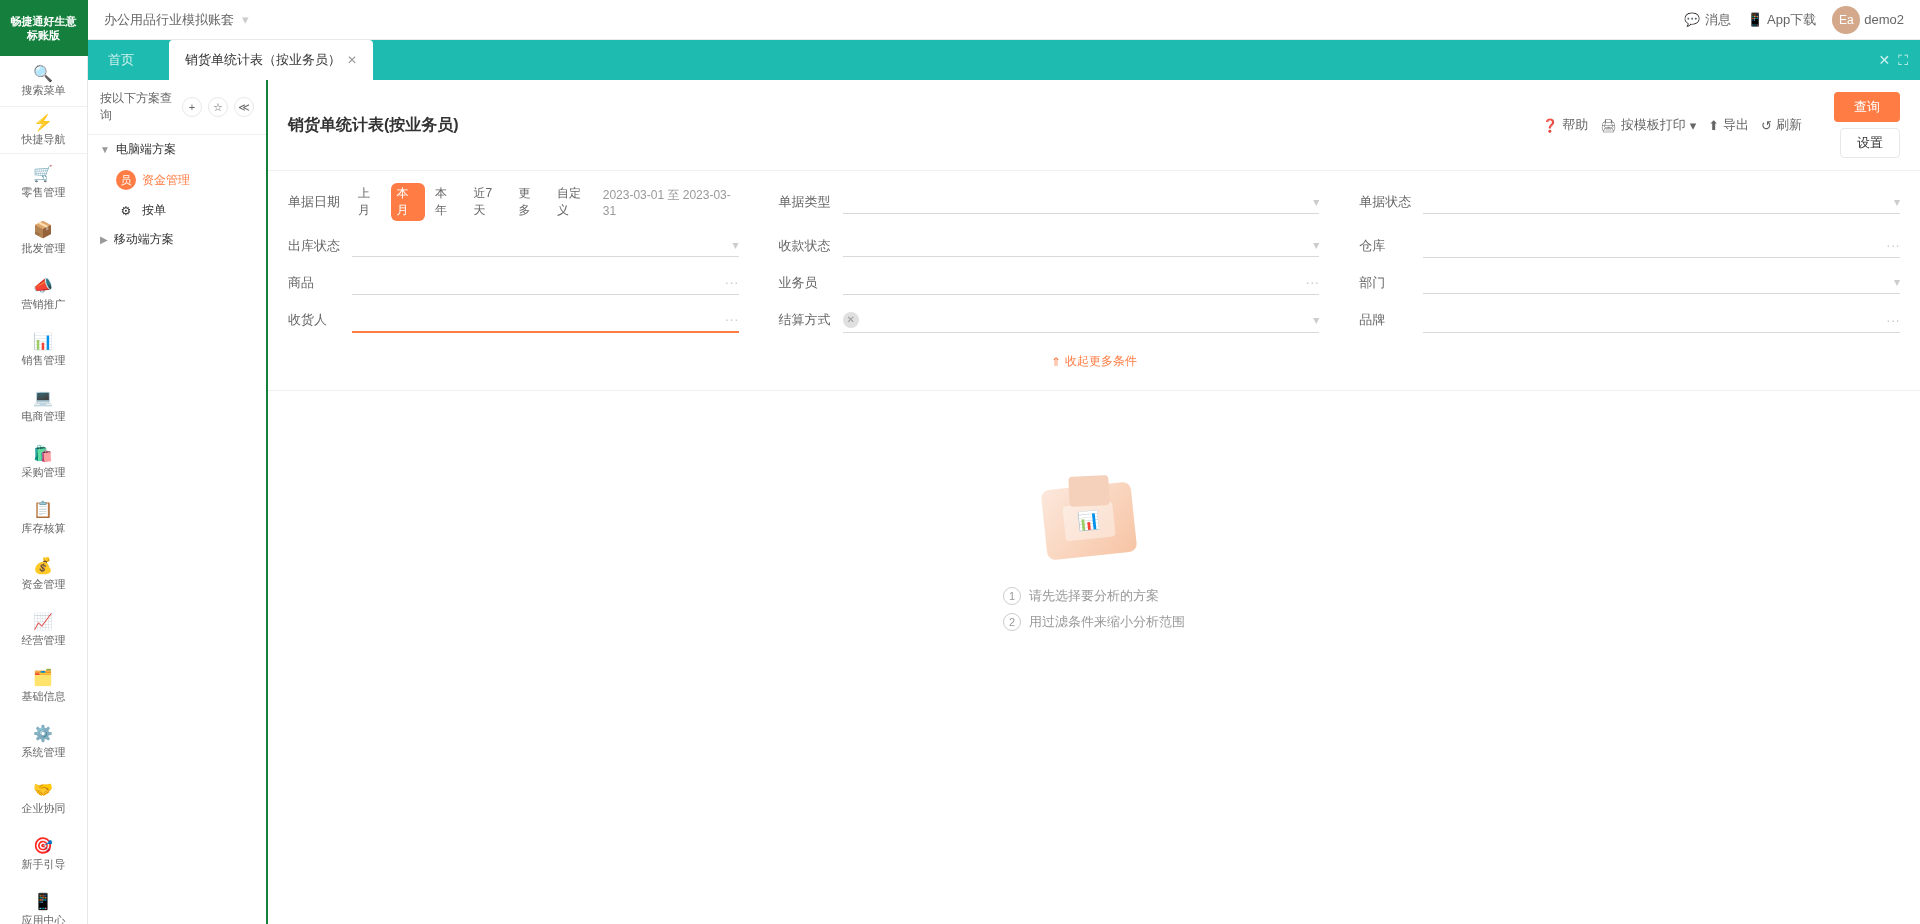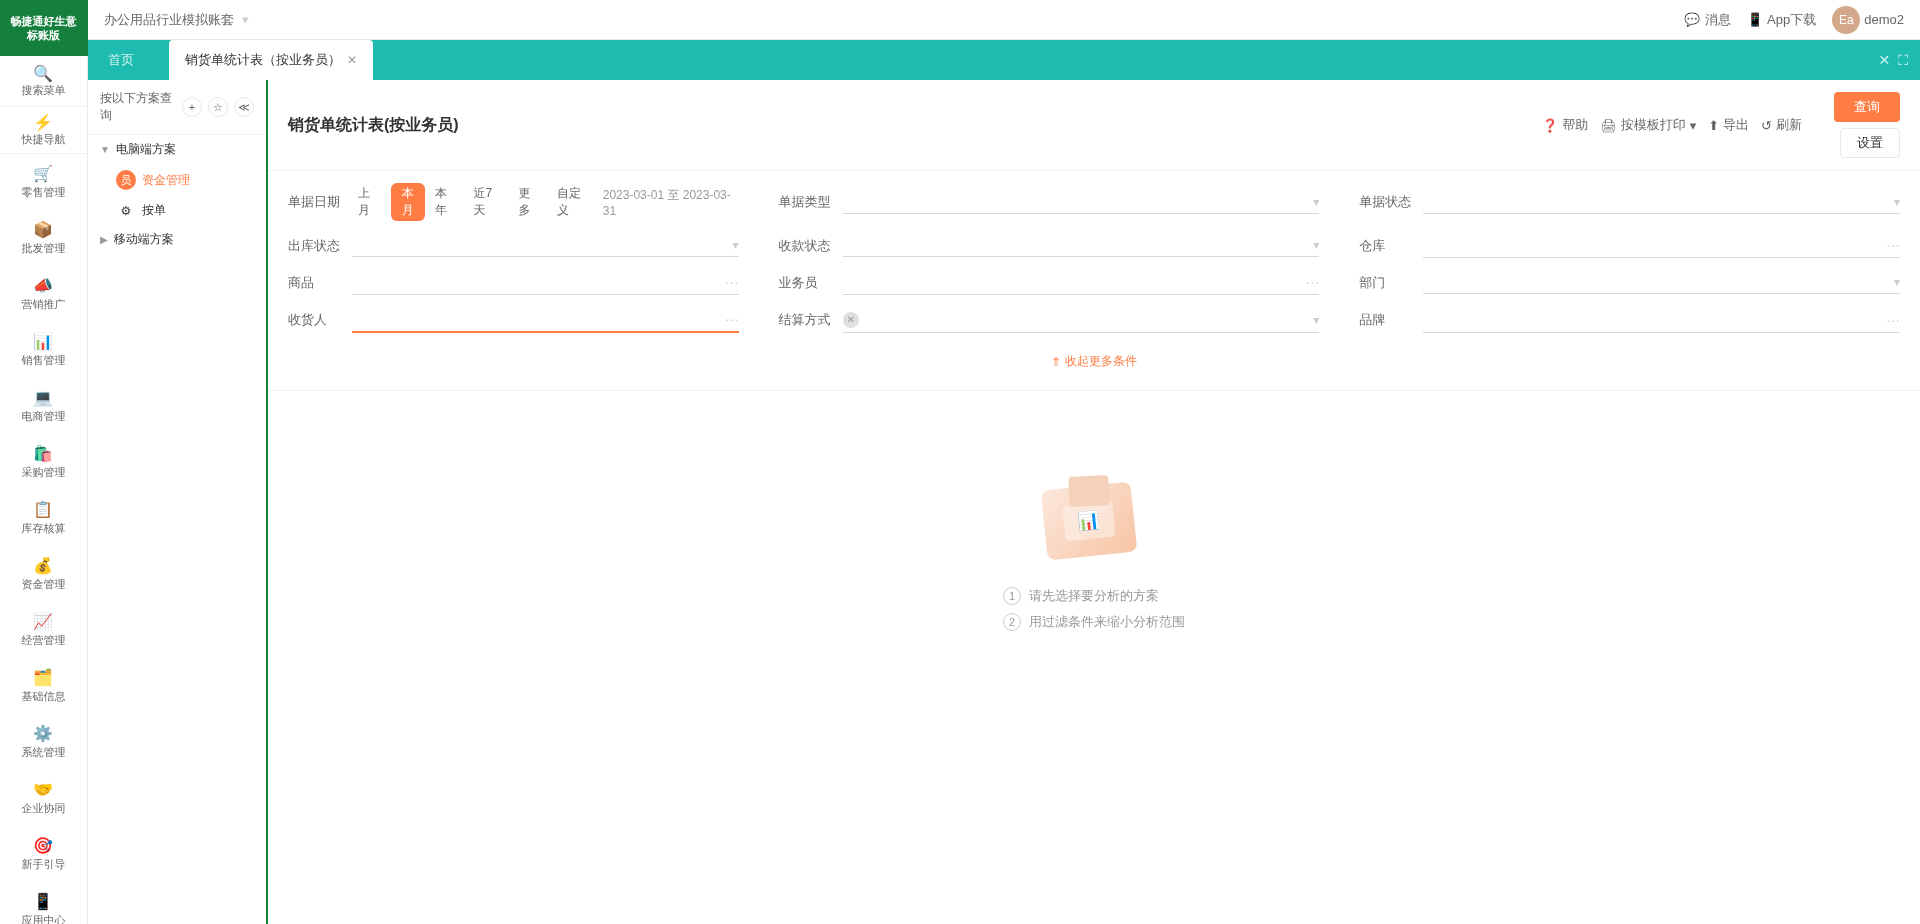--- a/index.html
+++ b/index.html
@@ -57,21 +57,21 @@
 
     
     .filter-area { padding: 12px 20px; border-bottom: 1px solid #f0f0f0; }
     .filter-row { display: flex; align-items: center; margin-bottom: 12px; gap: 0; }
     .filter-item { display: flex; align-items: center; flex: 1; min-width: 0; }
     .filter-label { color: #666; font-size: 13px; white-space: nowrap; margin-right: 8px; min-width: 56px; }
     .filter-control { flex: 1; border: none; border-bottom: 1px solid #d9d9d9; padding: 4px 0; font-size: 13px; color: #333; outline: none; background: transparent; cursor: pointer; display: flex; align-items: center; justify-content: space-between; }
     .filter-control-date { display: flex; align-items: center; gap: 2px; flex: 1; }
     .date-tabs { display: flex; gap: 4px; align-items: center; }
     .date-tab { padding: 2px 6px; font-size: 12px; cursor: pointer; color: #666; border-radius: 2px; }
-    .date-tab.active { background: #ff7d45; color: #fff; border-radius: 6px; text-align: center; }
+    .date-tab.active { background: #ff7d45; color: #fff; border-radius: 6px; }
     .date-range { font-size: 12px; color: #999; margin-left: 4px; }
     .filter-divider { width: 40px; }
     .filter-arrow { color: #ccc; font-size: 12px; }
     .filter-x { width: 16px; height: 16px; background: #e0e0e0; border-radius: 50%; display: flex; align-items: center; justify-content: center; font-size: 10px; color: #999; cursor: pointer; }
     .filter-control.orange-border { border-bottom: 2px solid #ff7d45; }
 
     
     .collapse-btn { display: flex; align-items: center; justify-content: center; padding: 8px; cursor: pointer; color: #ff7d45; font-size: 12px; gap: 4px; }
 
     

